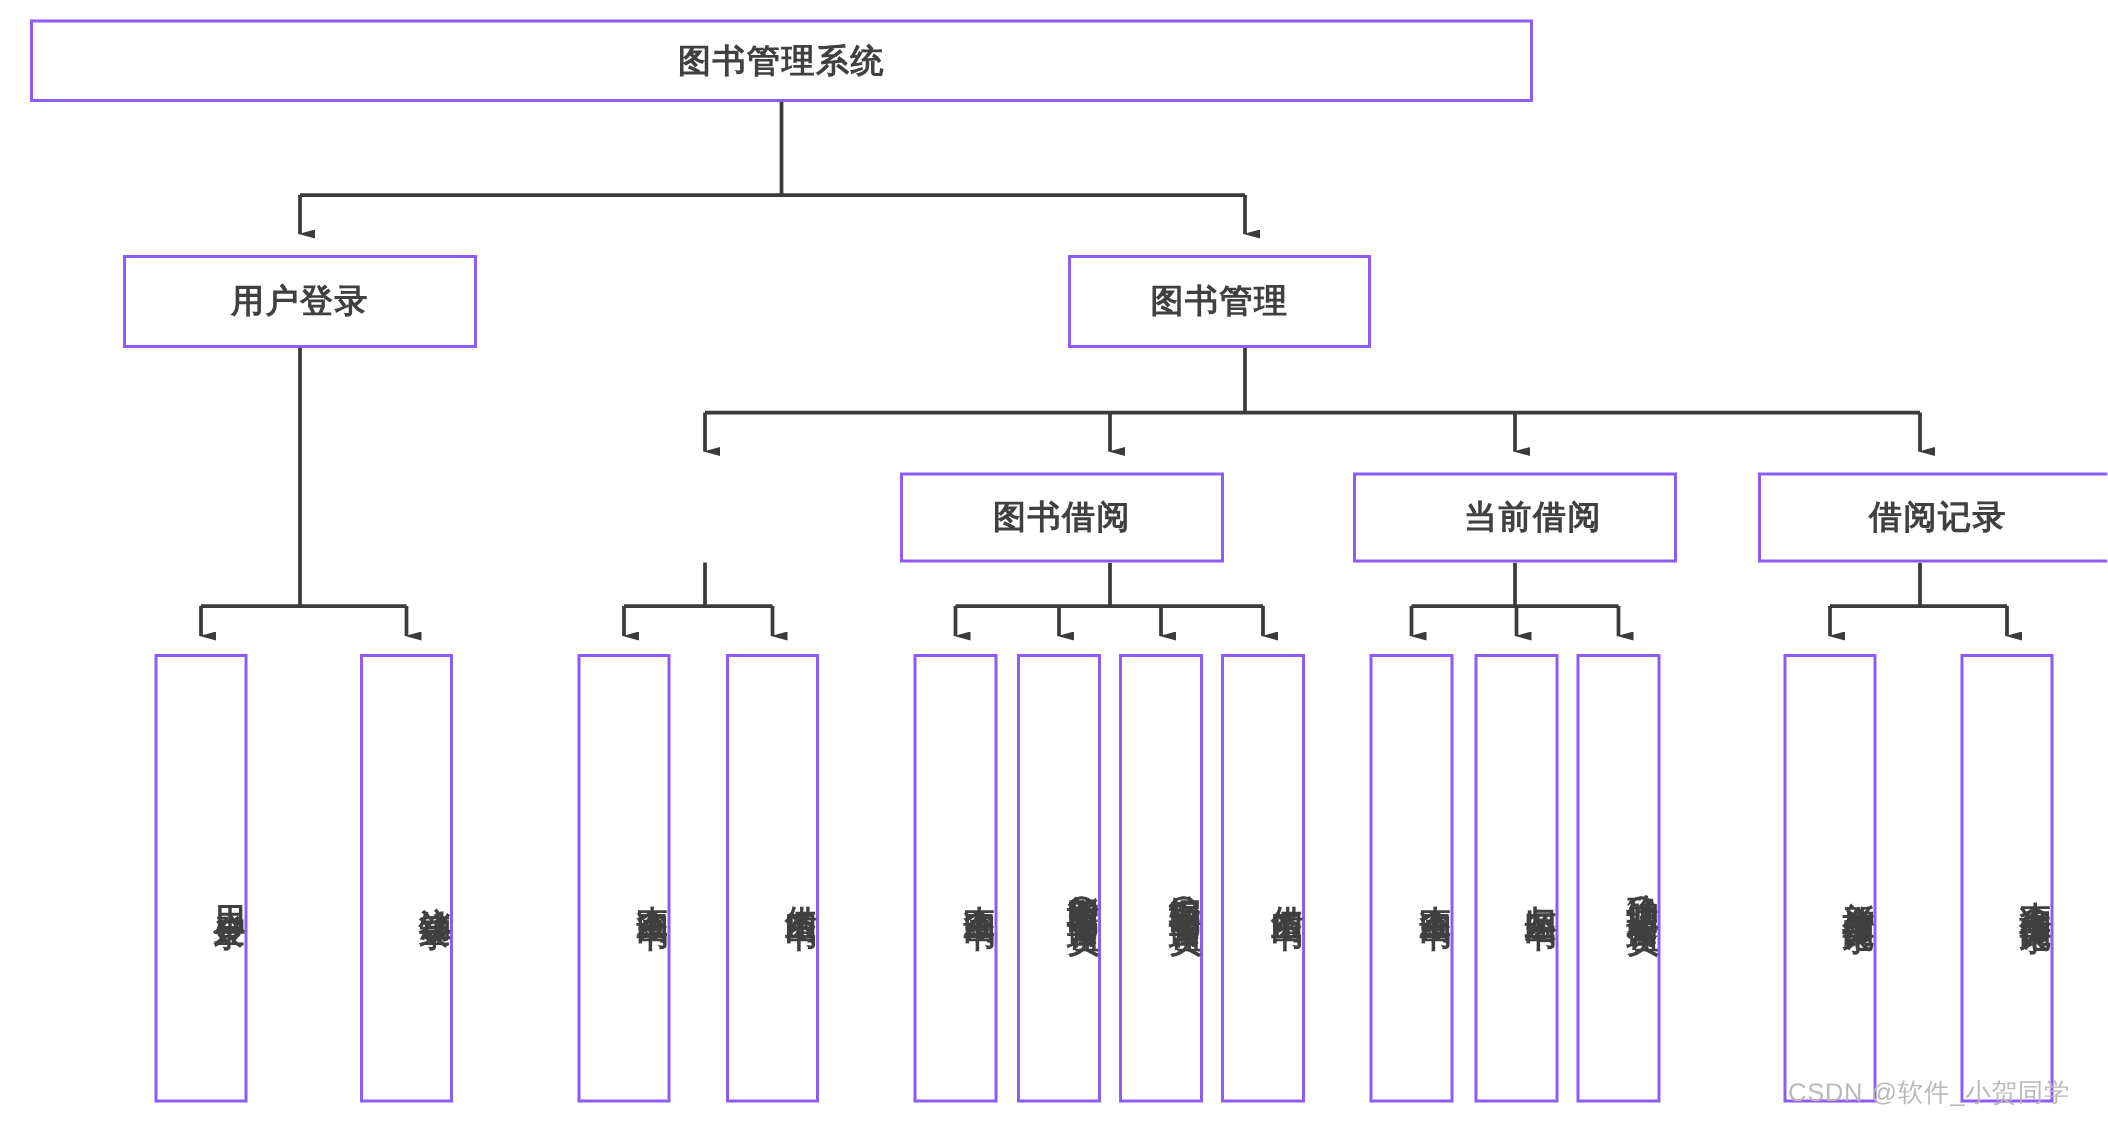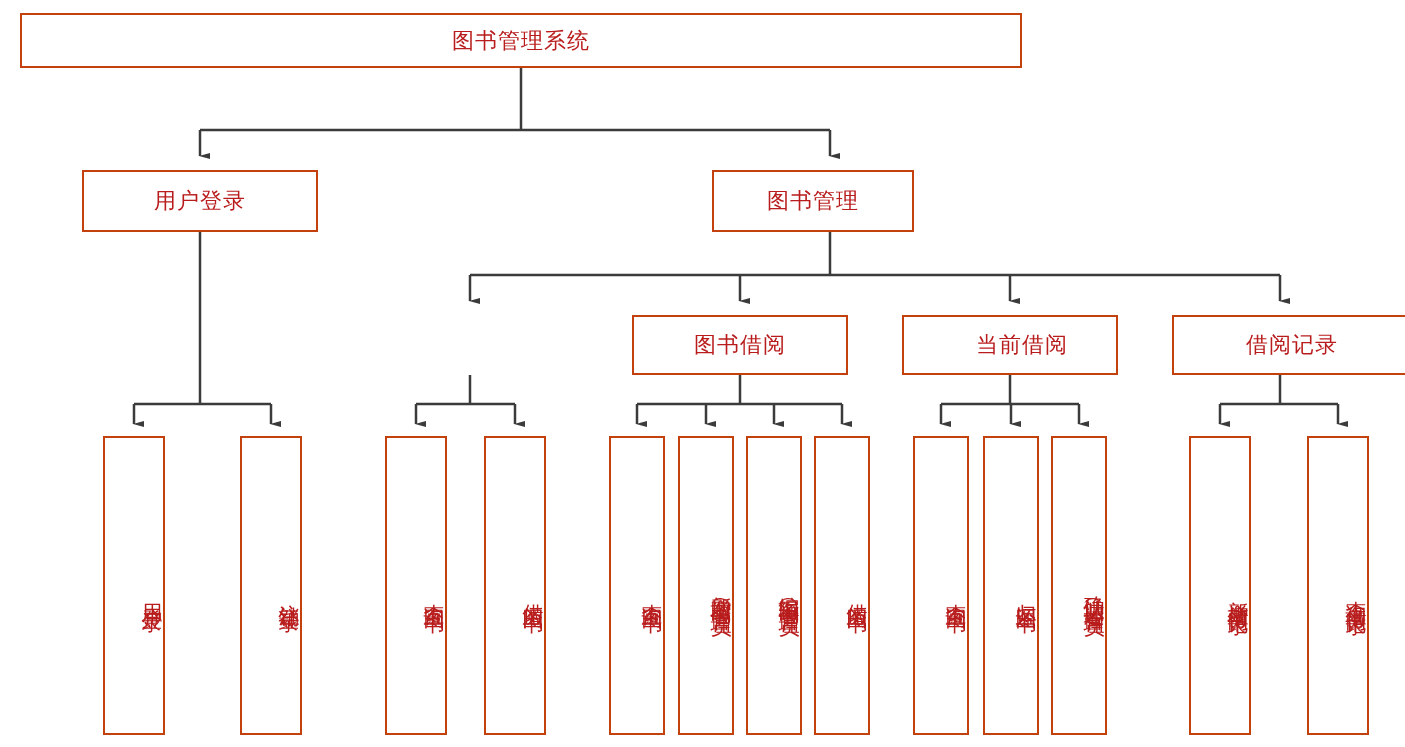--- a/index.html
+++ b/index.html
@@ -21,25 +21,26 @@
     position: absolute;
     left: 0;
     top: 0;
     width: 1405px;
     height: 747px;
   }
   .node {
     position: absolute;
     box-sizing: border-box;
     background: #ffffff;
-    border: 2px solid #c2410c;
+    border: 2px solid #8b5cf6;
     display: flex;
     align-items: center;
     justify-content: center;
-    color: #b91c1c;
+    color: #404040;
+    font-weight: bold;
   }
   .node-h {
     font-size: 22px;
     letter-spacing: 1px;
     white-space: nowrap;
   }
   .node-v {
     font-size: 21px;
     writing-mode: vertical-rl;
     text-orientation: upright;
@@ -124,21 +125,21 @@
       <path d="M1220,404 L1220,424" marker-end="url(#arrow)"></path>
       <path d="M1338,404 L1338,424" marker-end="url(#arrow)"></path>
     </g>
   </svg>
 
   <div class="node node-h" style="left:20px; top:13px; width:1002px; height:55px;">图书管理系统</div>
 
   <div class="node node-h" style="left:82px; top:170px; width:236px; height:62px;">用户登录</div>
   <div class="node node-h" style="left:712px; top:170px; width:202px; height:62px;">图书管理</div>
 
-  <div class="node node-h" style="left:632px; top:315px; width:216px; height:60px;">图书借阅</div>
+  <div class="node node-h" style="left:600px; top:315px; width:216px; height:60px;">图书借阅</div>
   <div class="node node-h" style="left:902px; top:315px; width:216px; height:60px;padding-left:24px;">当前借阅</div>
   <div class="node node-h" style="left:1172px; top:315px; width:240px; height:60px;">借阅记录</div>
 
   <div class="node node-v" style="left:103px; top:436px; width:62px; height:299px;">用户登录</div>
   <div class="node node-v" style="left:240px; top:436px; width:62px; height:299px;">注销登录</div>
 
   <div class="node node-v" style="left:385px; top:436px; width:62px; height:299px;">查询图书</div>
   <div class="node node-v" style="left:484px; top:436px; width:62px; height:299px;">借阅图书</div>
 
   <div class="node node-v" style="left:609px; top:436px; width:56px; height:299px;">查询图书</div>
@@ -146,14 +147,15 @@
   <div class="node node-v" style="left:746px; top:436px; width:56px; height:299px;">编辑图书（管理员）</div>
   <div class="node node-v" style="left:814px; top:436px; width:56px; height:299px;">借阅图书</div>
 
   <div class="node node-v" style="left:913px; top:436px; width:56px; height:299px;">查询图书</div>
   <div class="node node-v" style="left:983px; top:436px; width:56px; height:299px;">归还图书</div>
   <div class="node node-v" style="left:1051px; top:436px; width:56px; height:299px;">确认归还（管理员）</div>
 
   <div class="node node-v" style="left:1189px; top:436px; width:62px; height:299px;">新增借阅记录</div>
   <div class="node node-v" style="left:1307px; top:436px; width:62px; height:299px;">查询借阅记录</div>
 
+  <div class="watermark" style="left:1192px; top:717px;">CSDN @软件_小贺同学</div>
 
 </div>
 
 </body></html>

